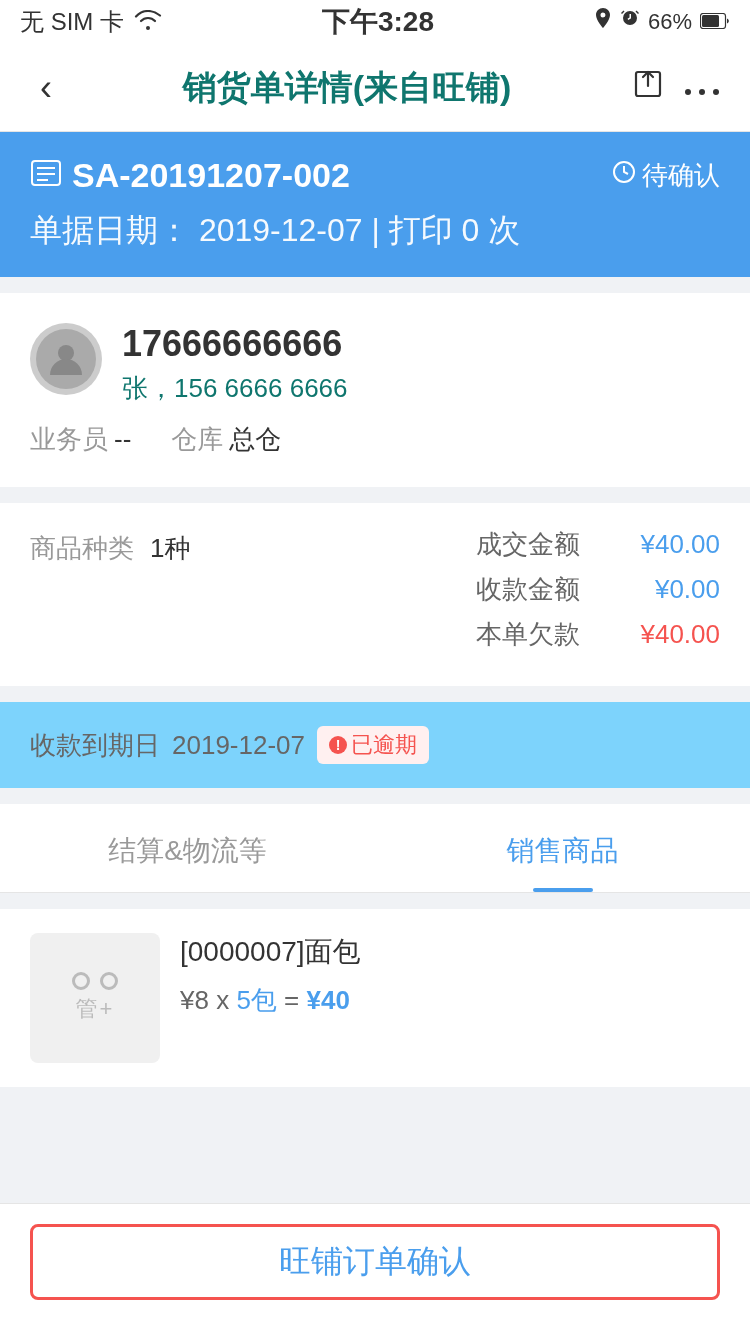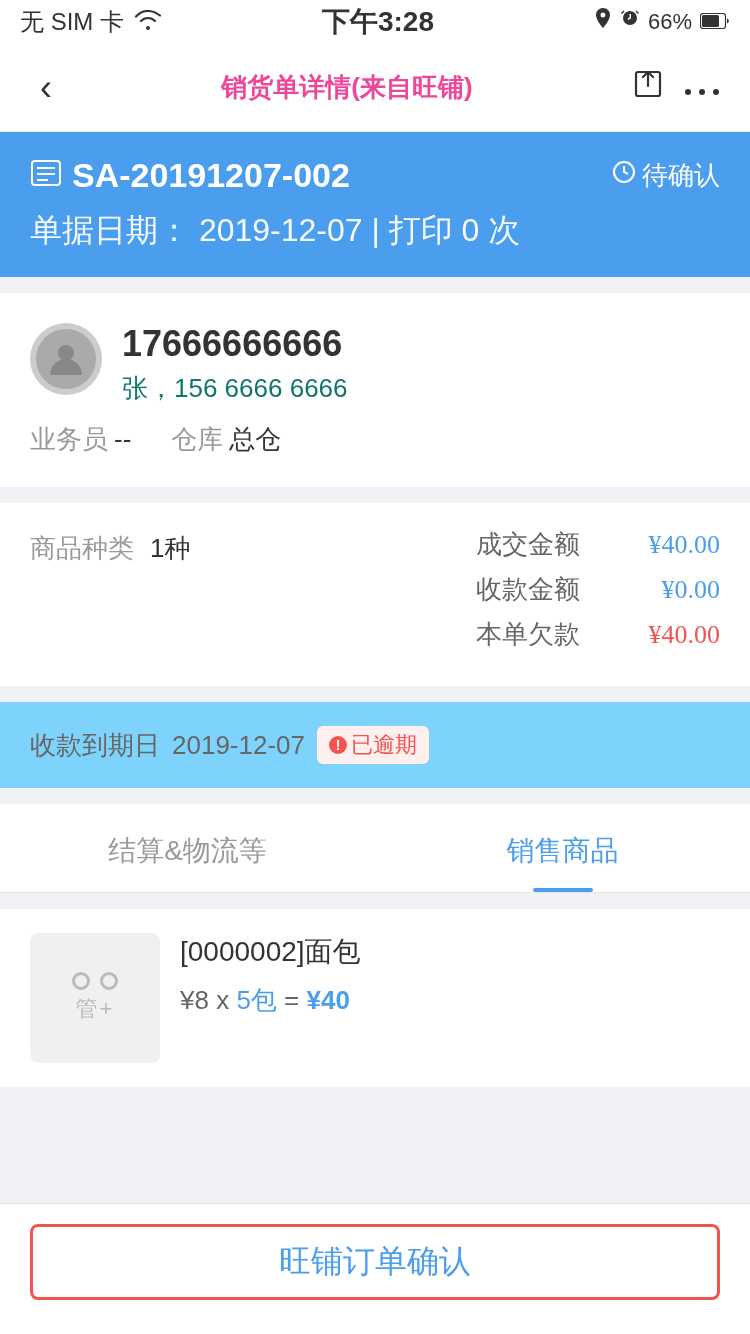--- a/index.html
+++ b/index.html
@@ -38,23 +38,23 @@
       padding: 0 30px;
       border-bottom: 1px solid #e5e5e5;
     }
     .nav-back {
       font-size: 36px;
       color: #333;
       cursor: pointer;
       padding: 10px;
     }
     .nav-title {
-      font-size: 26px;
+      font-size: 34px;
       font-weight: 600;
-      color: #ec4899;
+      color: #0f766e;
     }
     .nav-actions {
       display: flex;
       align-items: center;
       gap: 20px;
     }
     .nav-icon {
       font-size: 30px;
       color: #333;
     }
@@ -169,21 +169,20 @@
     }
     .product-types-value { color: #333; font-size: 26px; }
     .amounts-right { text-align: right; }
     .amount-row {
       display: flex;
       justify-content: flex-end;
       align-items: center;
       gap: 20px;
       margin-bottom: 10px;
       font-size: 26px;
-      font-family: Liberation Serif, serif;
     }
     .amount-label { color: #666; }
     .amount-value { color: #4a9eed; font-weight: 500; min-width: 120px; text-align: right; }
     .amount-value.red { color: #f5534f; }
 
     
     .due-date-row {
       background: #7dd3fc;
       padding: 24px 30px;
       margin-bottom: 16px;
@@ -488,21 +487,21 @@
   <div class="product-thumb">
     <div class="product-logo">
       <div class="product-logo-eyes">
         <div class="product-logo-eye"></div>
         <div class="product-logo-eye"></div>
       </div>
       <div class="product-logo-text">管+</div>
     </div>
   </div>
   <div class="product-info">
-    <div class="product-name">[0000002]面包</div>
+    <div class="product-name">[0000007]面包</div>
     <div class="product-price"><span>¥8</span> x <span class="qty">5包</span> = <span class="total">¥40</span></div>
   </div>
 </div>
 
 <div class="content-area" style="height:250px;"></div>
 
 <div class="bottom-bar">
   <button class="confirm-btn">旺铺订单确认</button>
 </div>
 

